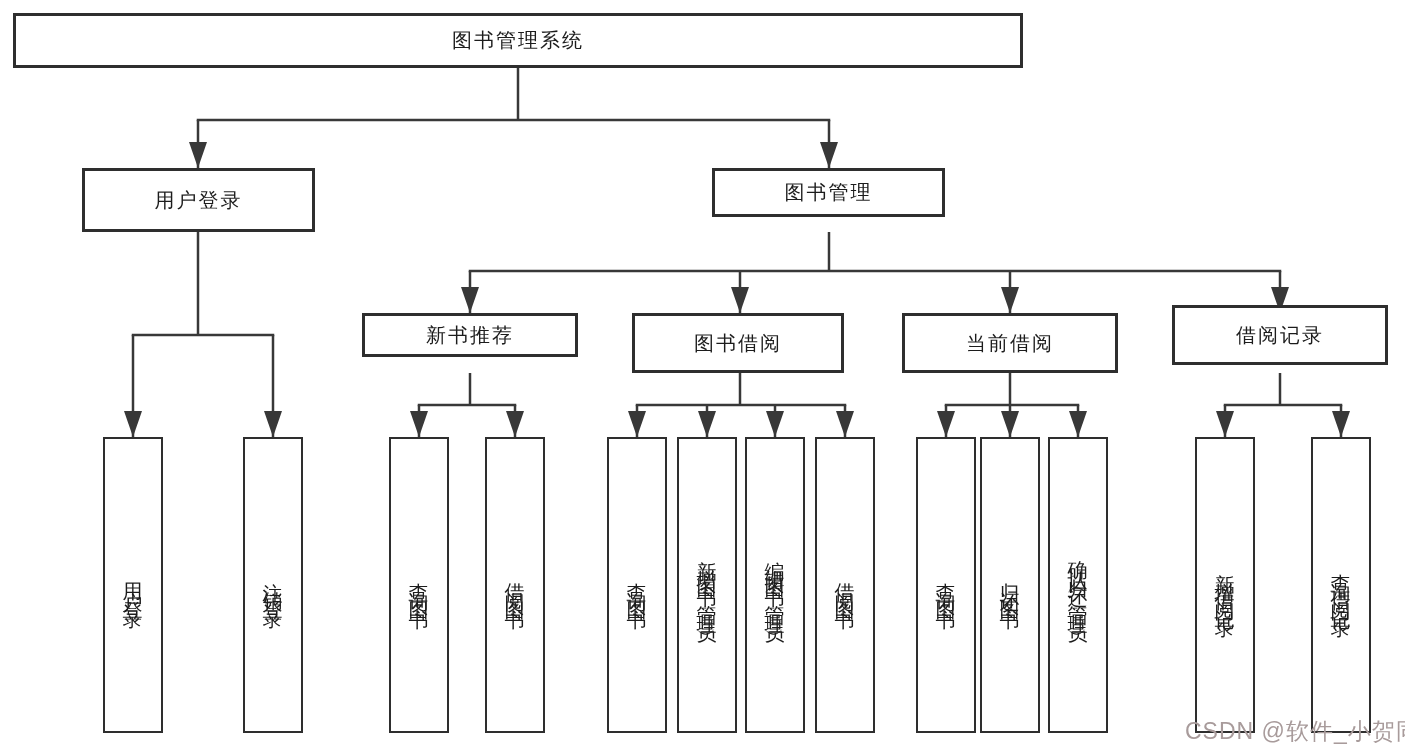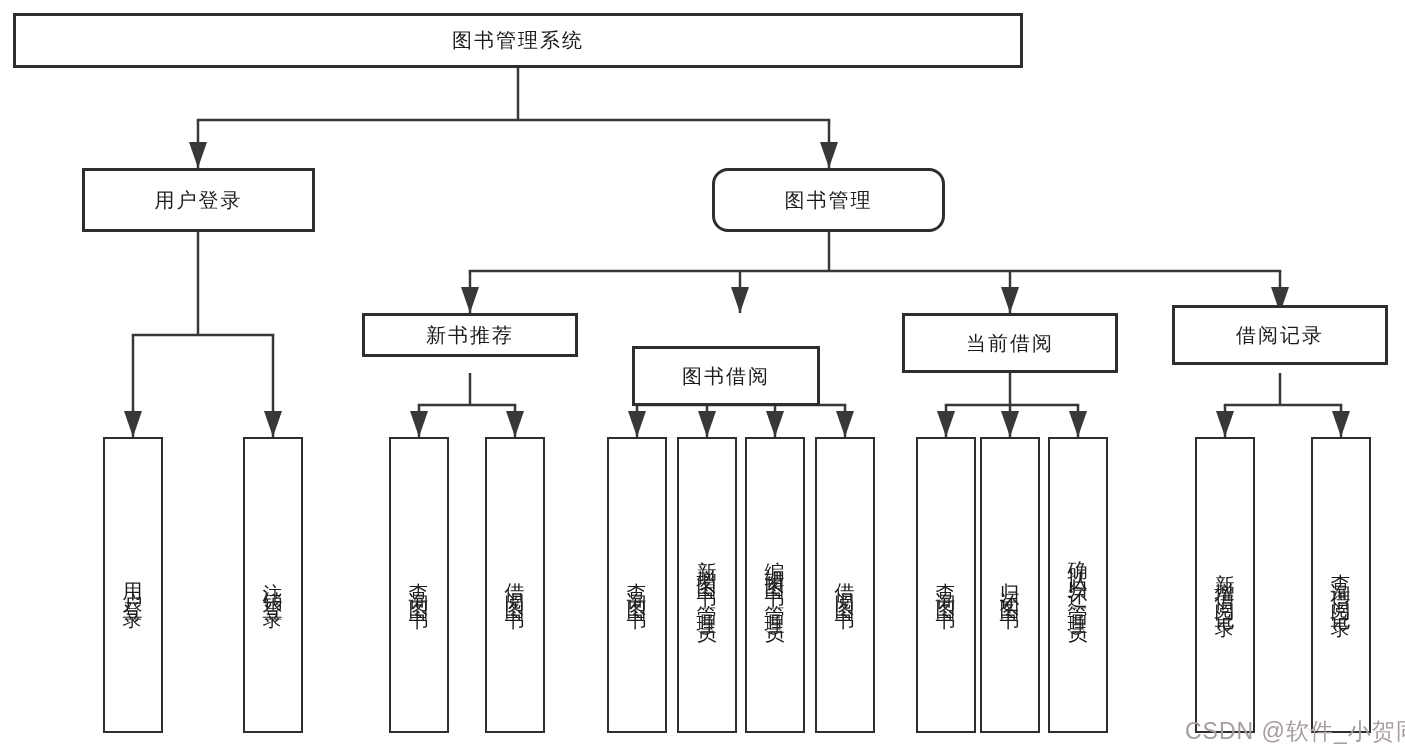--- a/index.html
+++ b/index.html
@@ -89,24 +89,24 @@
       <polygon points="1010,437 1001,411 1019,411"></polygon>
       <polygon points="1078,437 1069,411 1087,411"></polygon>
       <polygon points="1225,437 1216,411 1234,411"></polygon>
       <polygon points="1341,437 1332,411 1350,411"></polygon>
     </g>
   </svg>
 
   <div class="node hbox" style="left:13px;top:13px;width:1010px;height:55px;">图书管理系统</div>
 
   <div class="node hbox" style="left:82px;top:168px;width:233px;height:64px;">用户登录</div>
-  <div class="node hbox" style="left:712px;top:168px;width:233px;height:64px;border-radius:16px;">图书管理</div>
+  <div class="node hbox" style="left:712px;top:168px;width:233px;height:49px;">图书管理</div>
 
   <div class="node hbox" style="left:362px;top:313px;width:216px;height:44px;">新书推荐</div>
-  <div class="node hbox" style="left:632px;top:313px;width:188px;height:60px;margin-top:33px;">图书借阅</div>
+  <div class="node hbox" style="left:632px;top:313px;width:212px;height:60px;">图书借阅</div>
   <div class="node hbox" style="left:902px;top:313px;width:216px;height:60px;">当前借阅</div>
   <div class="node hbox" style="left:1172px;top:305px;width:216px;height:60px;">借阅记录</div>
 
   <div class="node vbox" style="left:103px;top:437px;width:60px;height:296px;">
     <span class="vtext">用户登录</span>
   </div>
   <div class="node vbox" style="left:243px;top:437px;width:60px;height:296px;">
     <span class="vtext">注销登录</span>
   </div>
 

